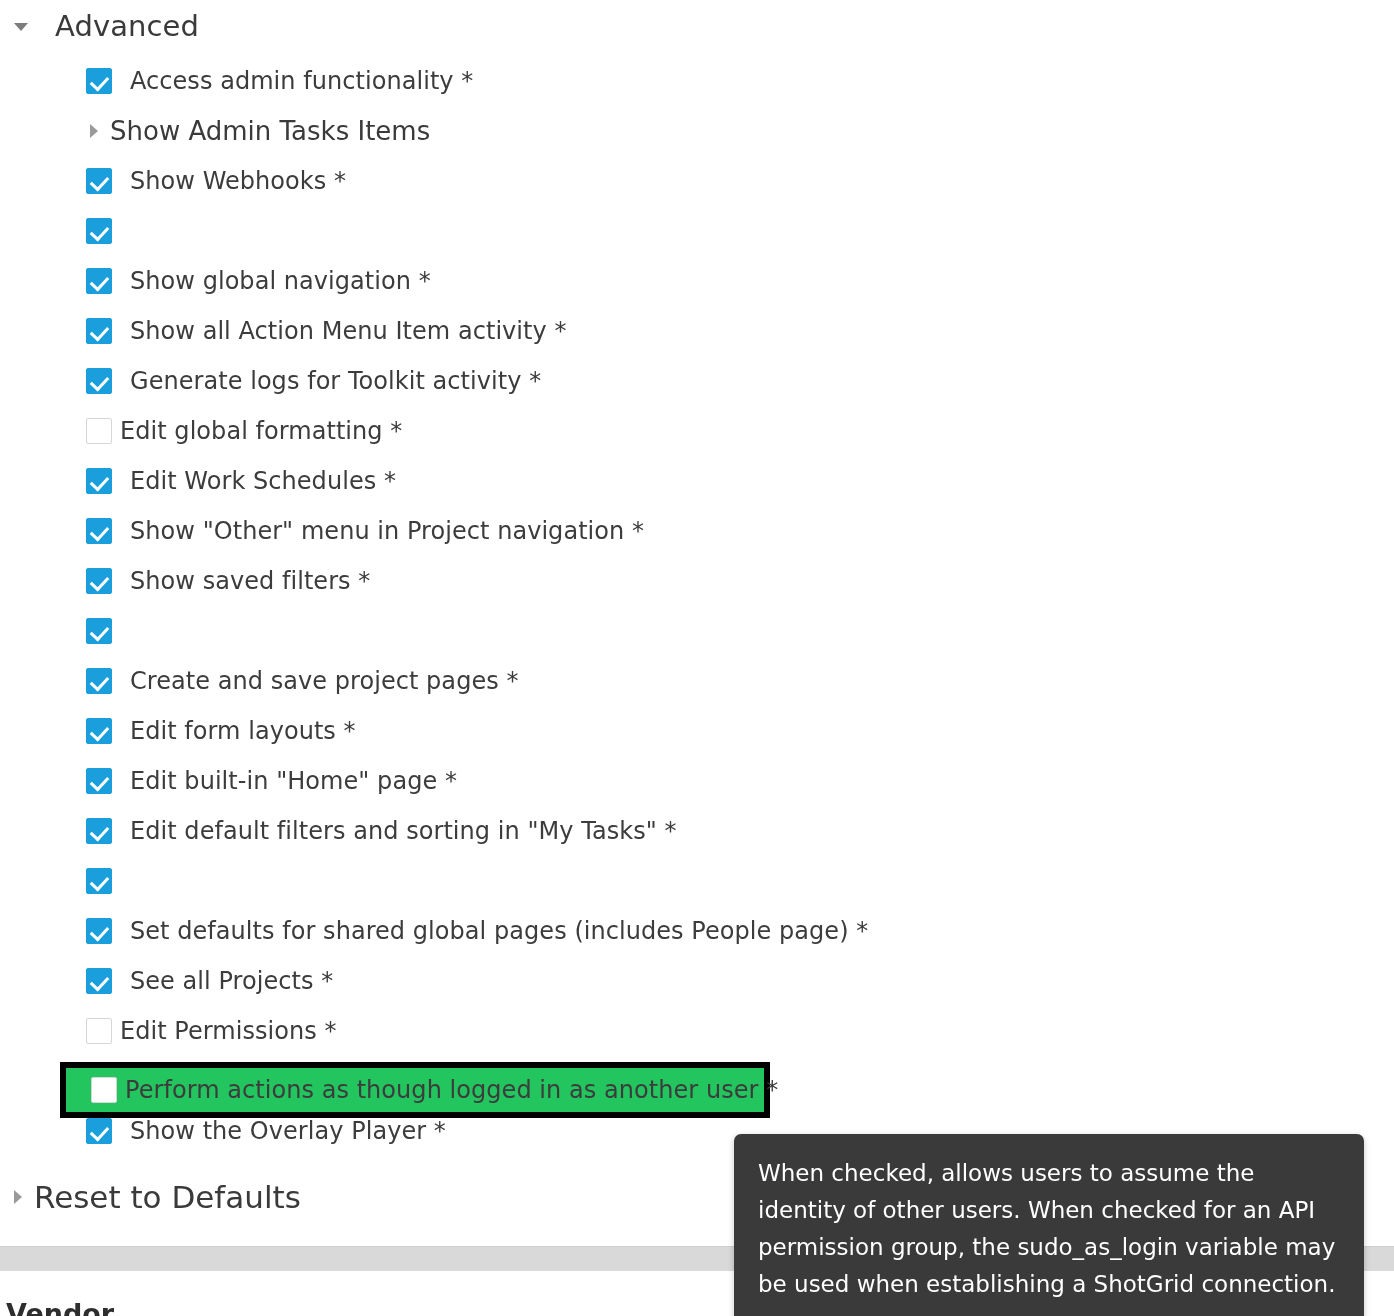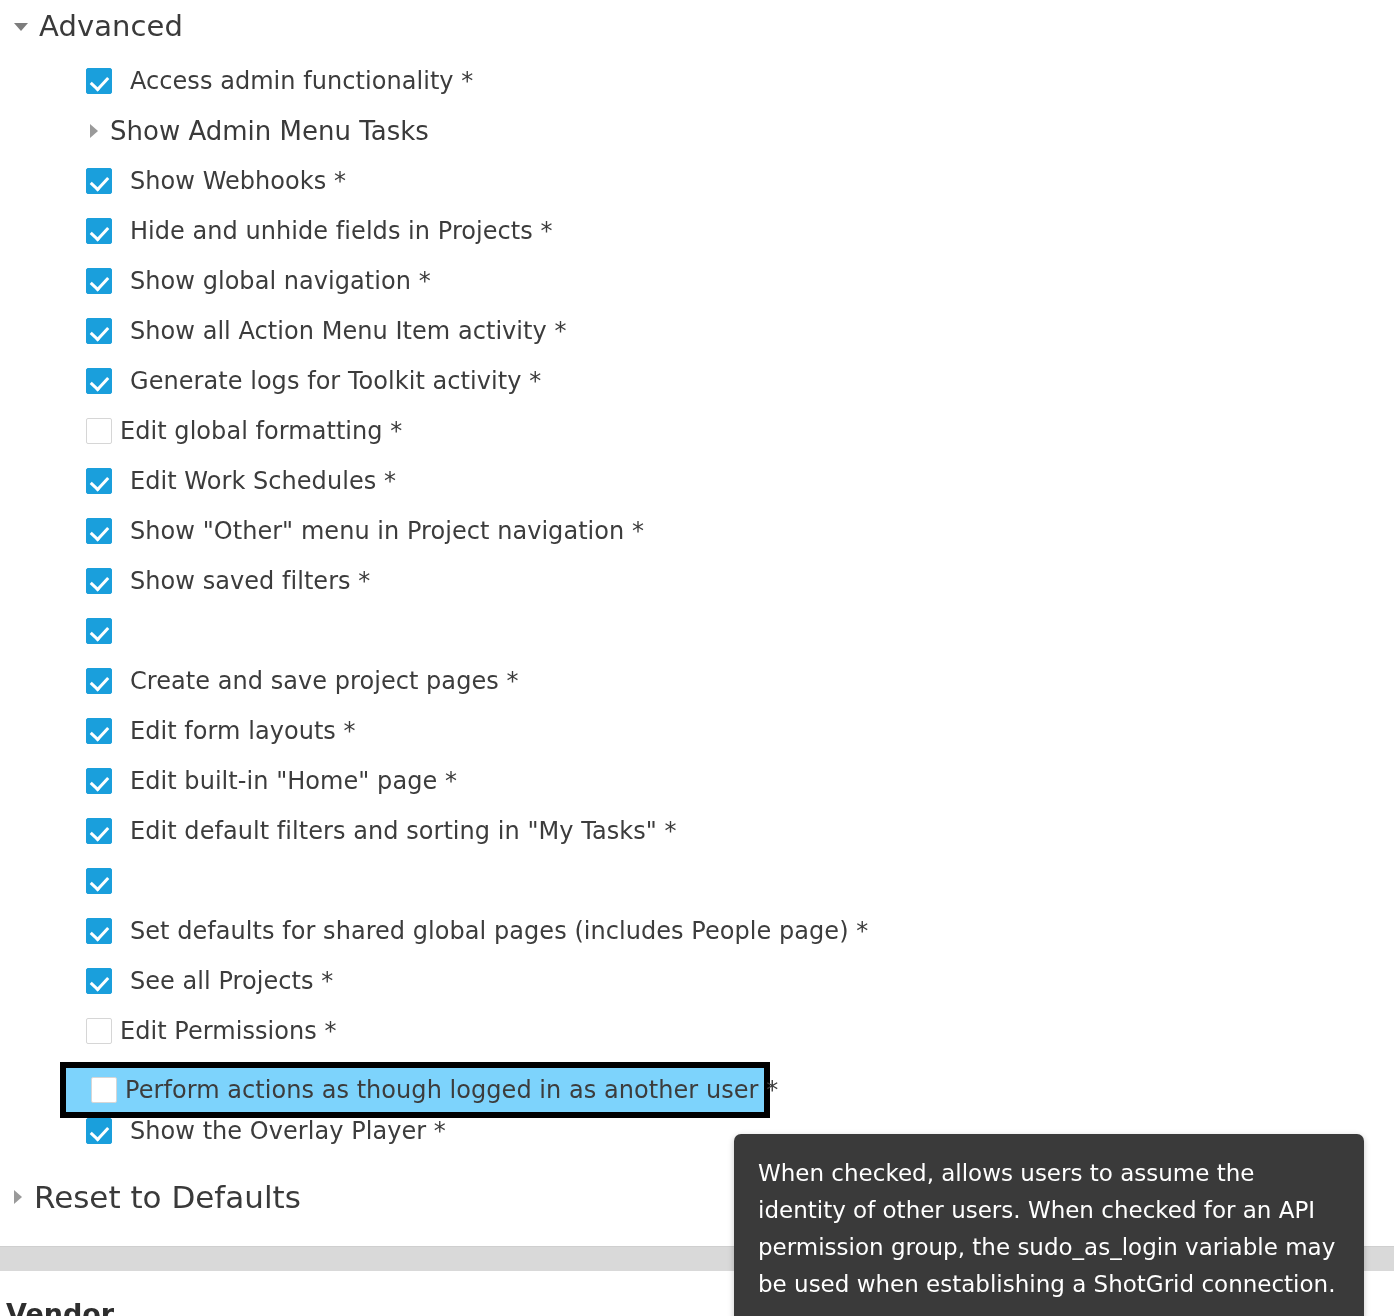--- a/index.html
+++ b/index.html
@@ -44,20 +44,21 @@
     border-bottom: 7px solid transparent;
     border-left: 8px solid #9a9a9a;
     margin-right: 12px;
   }
   .section-title {
     font-size: 29px;
     font-weight: 400;
     color: #3a3a3a;
     letter-spacing: .1px;
     white-space: nowrap;
+    margin-left: 16px;
   }
 
   
   .perm-list {
     position: absolute;
     left: 0;
     top: 56px;
     width: 1148px;
   }
   .perm-row {
@@ -129,21 +130,21 @@
 
   
   .highlight-box {
     position: absolute;
     left: 60px;
     top: 1062px;
     width: 710px;
     height: 56px;
     box-sizing: border-box;
     border: 6px solid #000000;
-    background: #7dd3fc;
+    background: #22c55e;
     display: flex;
     align-items: center;
     padding-left: 25px;
     z-index: 5;
   }
 
   
   .reset-row {
     position: absolute;
     left: 14px;
@@ -204,29 +205,28 @@
   <span class="section-title">Advanced</span>
 </div>
 
 <div class="perm-list">
     <div class="perm-row">
       <span class="cb on"></span>
       <span class="perm-label">Access admin functionality *</span>
     </div>
     <div class="subtoggle-row">
       <span class="tri tri-right"></span>
-      <span class="subtoggle-label">Show Admin Menu Tasks</span>
+      <span class="subtoggle-label">Show Admin Tasks Items</span>
     </div>
     <div class="perm-row">
       <span class="cb on"></span>
       <span class="perm-label">Show Webhooks *</span>
     </div>
     <div class="perm-row">
       <span class="cb on"></span>
-      <span class="perm-label">Hide and unhide fields in Projects *</span>
     </div>
     <div class="perm-row">
       <span class="cb on"></span>
       <span class="perm-label">Show global navigation *</span>
     </div>
     <div class="perm-row">
       <span class="cb on"></span>
       <span class="perm-label">Show all Action Menu Item activity *</span>
     </div>
     <div class="perm-row">

